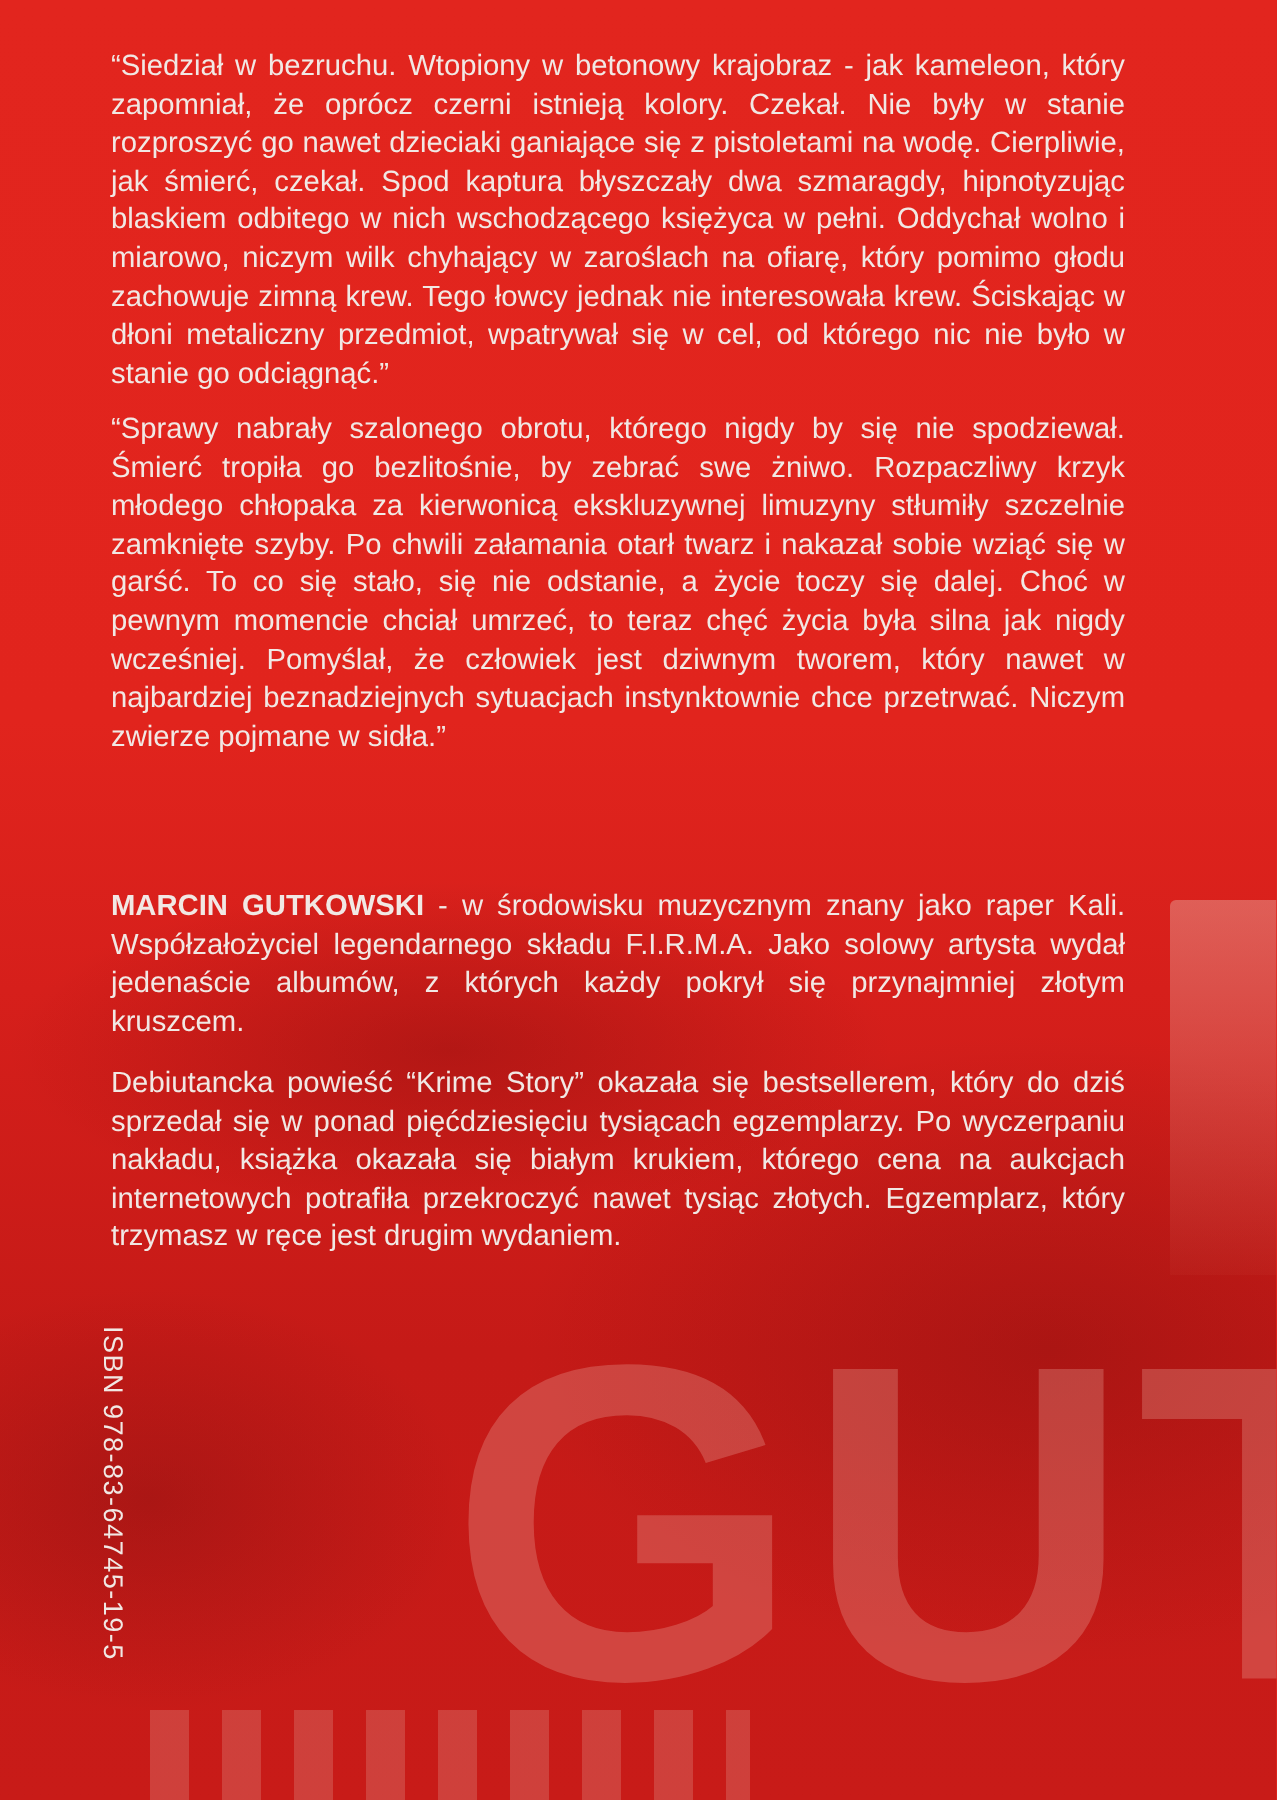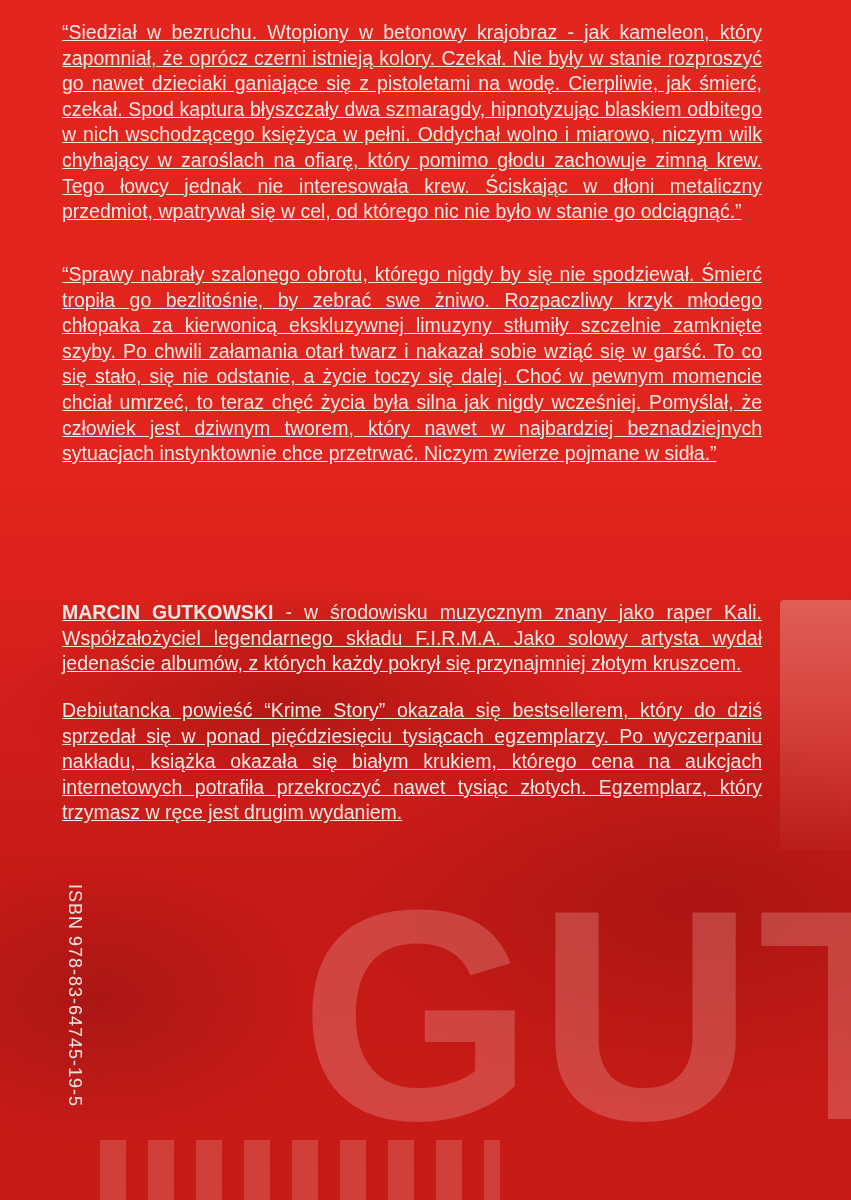--- a/index.html
+++ b/index.html
@@ -30,23 +30,23 @@
     position: absolute; left: 100px; top: 1140px; width: 400px; height: 60px;
     background: repeating-linear-gradient(90deg, rgba(225,160,150,0.28) 0 26px, rgba(0,0,0,0) 26px 48px);
   }
   .text-block {
     position: absolute; left: 62px; width: 700px;
     color: #f1e8e4; font-size: 19.5px; line-height: 25.6px;
     text-align: justify; text-align-last: left;
   }
   .q1 { top: 20px; }
   .q2 { top: 262px; }
-  .bio1 { top: 600px; }
+  .bio1 { top: 580px; }
   .bio2 { top: 698px; }
-  p { margin: 0; text-decoration: underline; }
+  p { margin: 12px; }
   .author-name { font-weight: bold; }
   .isbn {
     position: absolute; left: 64px; top: 884px;
     writing-mode: vertical-rl; color: #f1e8e4;
     font-size: 18px; letter-spacing: 1px; white-space: nowrap;
   }
 </style>
 </head>
 <body>
 

